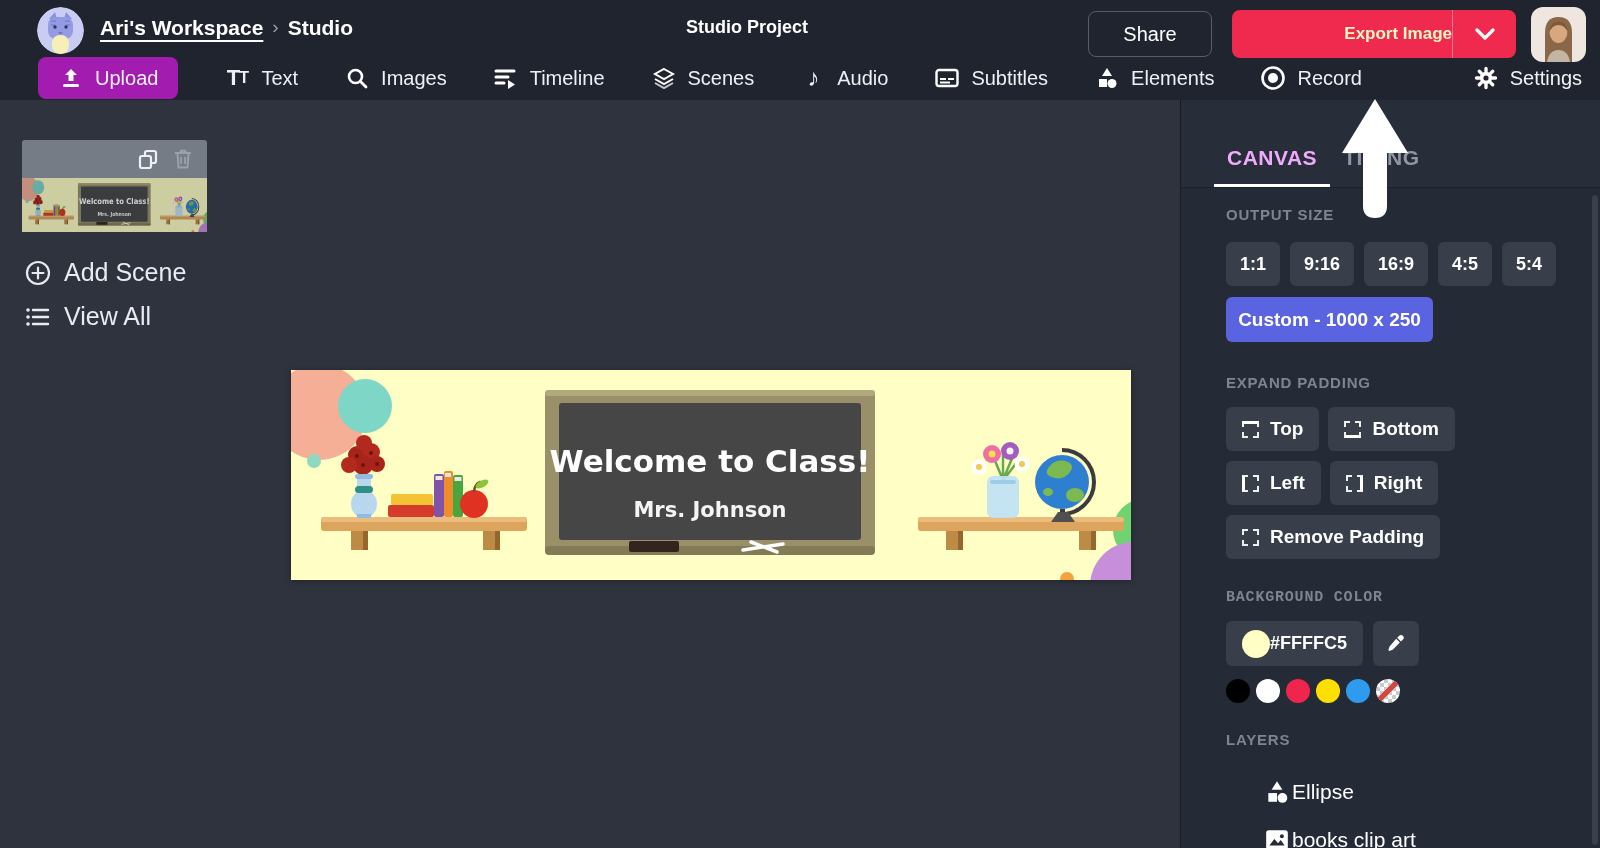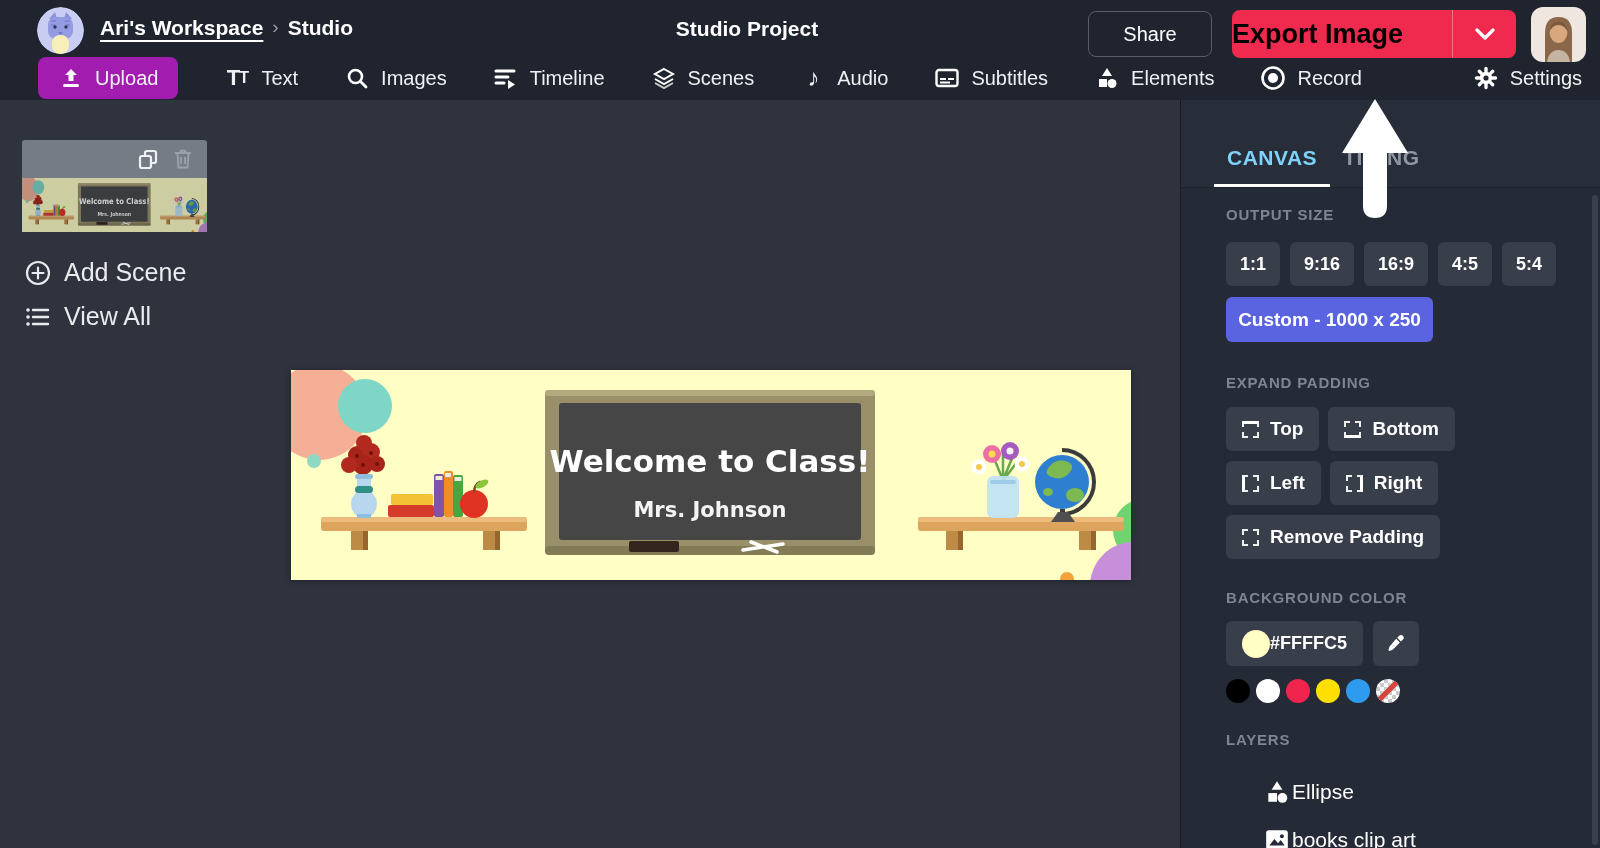--- a/index.html
+++ b/index.html
@@ -10,26 +10,26 @@
     background:#2e333e; user-select:none;
   }
   
   .header{ position:absolute; top:0; left:0; width:1600px; height:100px; background:#1f242f; z-index:5; }
   .topbar{ position:relative; height:58px; display:flex; align-items:center; }
   .ws-avatar{ position:absolute; left:37px; top:7px; width:47px; height:47px; border-radius:50%; overflow:hidden; }
   .crumbs{ position:absolute; left:100px; top:16px; font-size:21px; display:flex; gap:9px; align-items:flex-start; }
   .crumb-ws{ color:#fff; font-weight:700; text-decoration:underline; text-underline-offset:5px; text-decoration-thickness:1.5px; cursor:pointer; }
   .crumb-sep{ color:#9aa0ab; font-size:19px; }
   .crumb-cur{ color:#fff; font-weight:600; }
-  .proj-title{ position:absolute; left:747px; top:17px; transform:translateX(-50%); font-size:21px; font-weight:600; color:#fff; }
+  .proj-title{ position:absolute; left:747px; top:17px; transform:translateX(-50%); font-size:18px; font-weight:600; color:#fff; }
   .share-btn{ position:absolute; left:1088px; top:11px; width:124px; height:46px; border:1px solid #585e69; border-radius:8px;
     display:flex; align-items:center; justify-content:center; font-size:20px; color:#fff; cursor:pointer; background:transparent; }
   .export-btn{ position:absolute; left:1232px; top:10px; width:284px; height:48px; background:#f0294e; border-radius:8px;
     display:flex; align-items:center; cursor:pointer; }
-  .export-label{ flex:1; text-align:left; font-size:27px; font-weight:700; color:#000000; }
+  .export-label{ flex:1; text-align:right; font-size:17px; font-weight:700; color:#fef9c3; }
   .export-caret{ width:64px; height:100%; border-left:1px solid rgba(255,255,255,.35); display:flex; align-items:center; justify-content:center; }
   .user-avatar{ position:absolute; left:1531px; top:7px; width:55px; height:55px; border-radius:12px; overflow:hidden; }
   
   .toolbar{ position:absolute; top:56px; left:0; width:1600px; height:44px; display:flex; align-items:center; padding-left:38px; }
   .tb-item{ display:flex; align-items:center; gap:11px; margin-right:46px; font-size:20px; color:#eef0f4; cursor:pointer; white-space:nowrap; }
   .tb-item.active{ background:#a21caf; border-radius:8px; height:42px; padding:0 20px; }
   .tb-ic{ display:flex; align-items:center; justify-content:center; width:26px; height:26px; }
   .tb-settings{ position:absolute; right:18px; top:0; height:44px; display:flex; align-items:center; gap:11px; font-size:20px; cursor:pointer; }
   .tt{ font-weight:800; font-size:22px; letter-spacing:-1px; }
   .note{ font-size:24px; line-height:1; }
@@ -40,25 +40,25 @@
   .scene-thumb .dim{ position:absolute; inset:0; background:rgba(25,28,35,.22); }
   .side-row{ position:absolute; left:25px; display:flex; align-items:center; gap:13px; font-size:25px; color:#e9ebef; cursor:pointer; }
   
   .canvas-wrap{ position:absolute; left:291px; top:370px; width:840px; height:210px; box-shadow:0 1px 6px rgba(0,0,0,.35); cursor:pointer; }
   .chalk-title{ font-family:"DejaVu Sans", sans-serif; font-weight:700; font-size:31px; fill:#ffffff; }
   .chalk-sub{ font-family:"DejaVu Sans", sans-serif; font-weight:700; font-size:21px; fill:#f4f4f4; }
   
   .panel{ position:absolute; left:1180px; top:100px; width:420px; height:748px; background:#242a36; border-left:1px solid #171b24; }
   .panel-tabs{ height:88px; background:#272d39; border-bottom:1px solid #1b202b; display:flex; align-items:flex-end; padding-left:33px; }
   .ptab{ font-size:21px; font-weight:700; letter-spacing:.5px; padding:0 13px 14px; cursor:pointer; border-bottom:3px solid transparent; }
-  .ptab.active{ color:#7dd3fc; border-bottom-color:#fff; }
+  .ptab.active{ color:#f0abfc; border-bottom-color:#fff; }
   .ptab.inactive{ color:#8f95a1; }
   .panel-body{ padding:0 0 0 45px; }
   .sec-head{ color:#7e8490; font-size:15px; font-weight:700; letter-spacing:.8px; }
-  .h1{ margin-top:18px; } .h2{ margin-top:32px; } .h3{ margin-top:30px; } .h4{ margin-top:28px; }
+  .h1{ margin-top:18px; } .h2{ margin-top:32px; } .h3{ margin-top:30px;font-family:Liberation Mono, monospace; } .h4{ margin-top:28px; }
   .ratio-row{ margin-top:19px; display:flex; gap:10px; }
   .pbtn{ background:#383e4a; border-radius:6px; color:#fff; display:flex; align-items:center; justify-content:center; cursor:pointer; }
   .ratio{ height:44px; padding:0 14px; font-size:18px; font-weight:600; }
   .custom-size{ margin-top:11px; width:207px; height:45px; background:#5a64e0; border-radius:6px; display:flex; align-items:center; justify-content:center; font-size:19px; font-weight:600; color:#fff; cursor:pointer; }
   .pad-grid{ margin-top:16px; display:flex; flex-direction:column; gap:10px; }
   .pad-row{ display:flex; gap:9px; }
   .padbtn{ height:44px; padding:0 16px; gap:11px; font-size:19px; font-weight:600; }
   .pad-ic{ width:17px; height:17px; border:2px dashed rgba(255,255,255,.92); }
   .pad-ic.e-top{ border-top:3px solid #fff; }
   .pad-ic.e-bottom{ border-bottom:3px solid #fff; }

